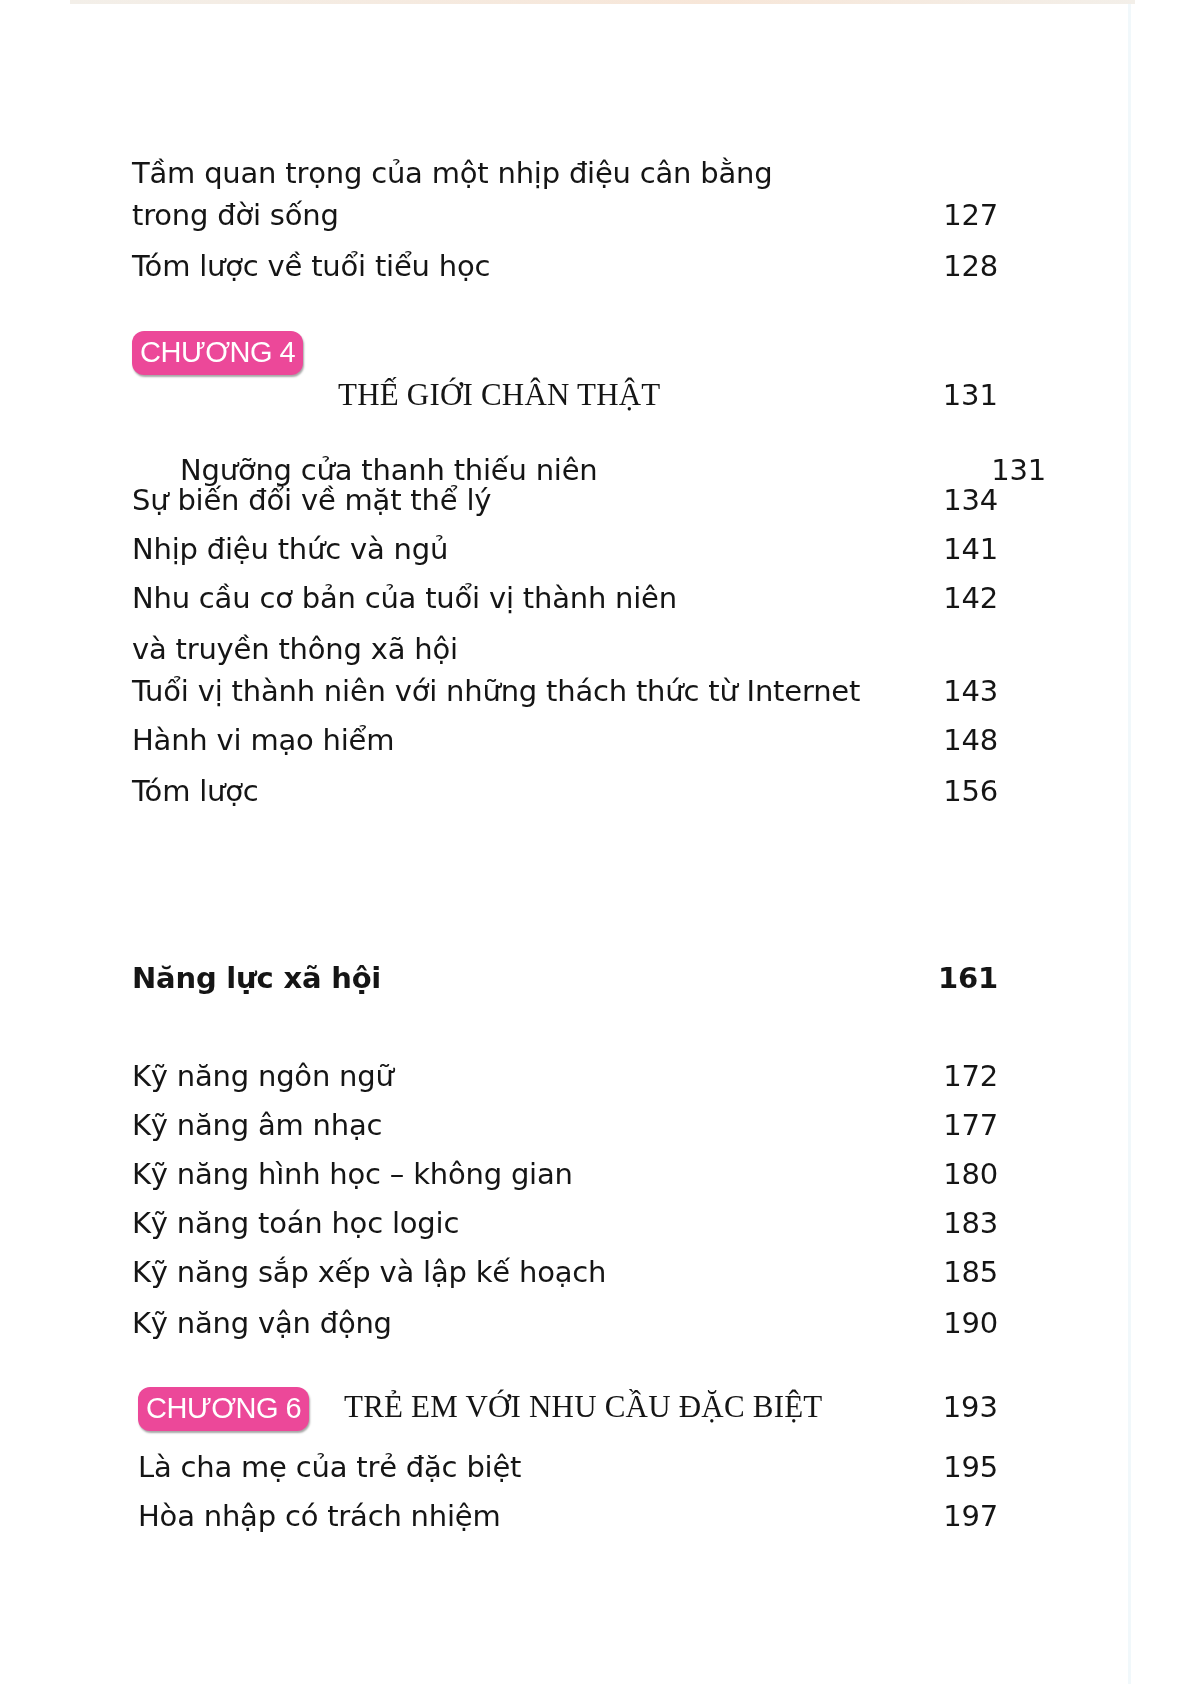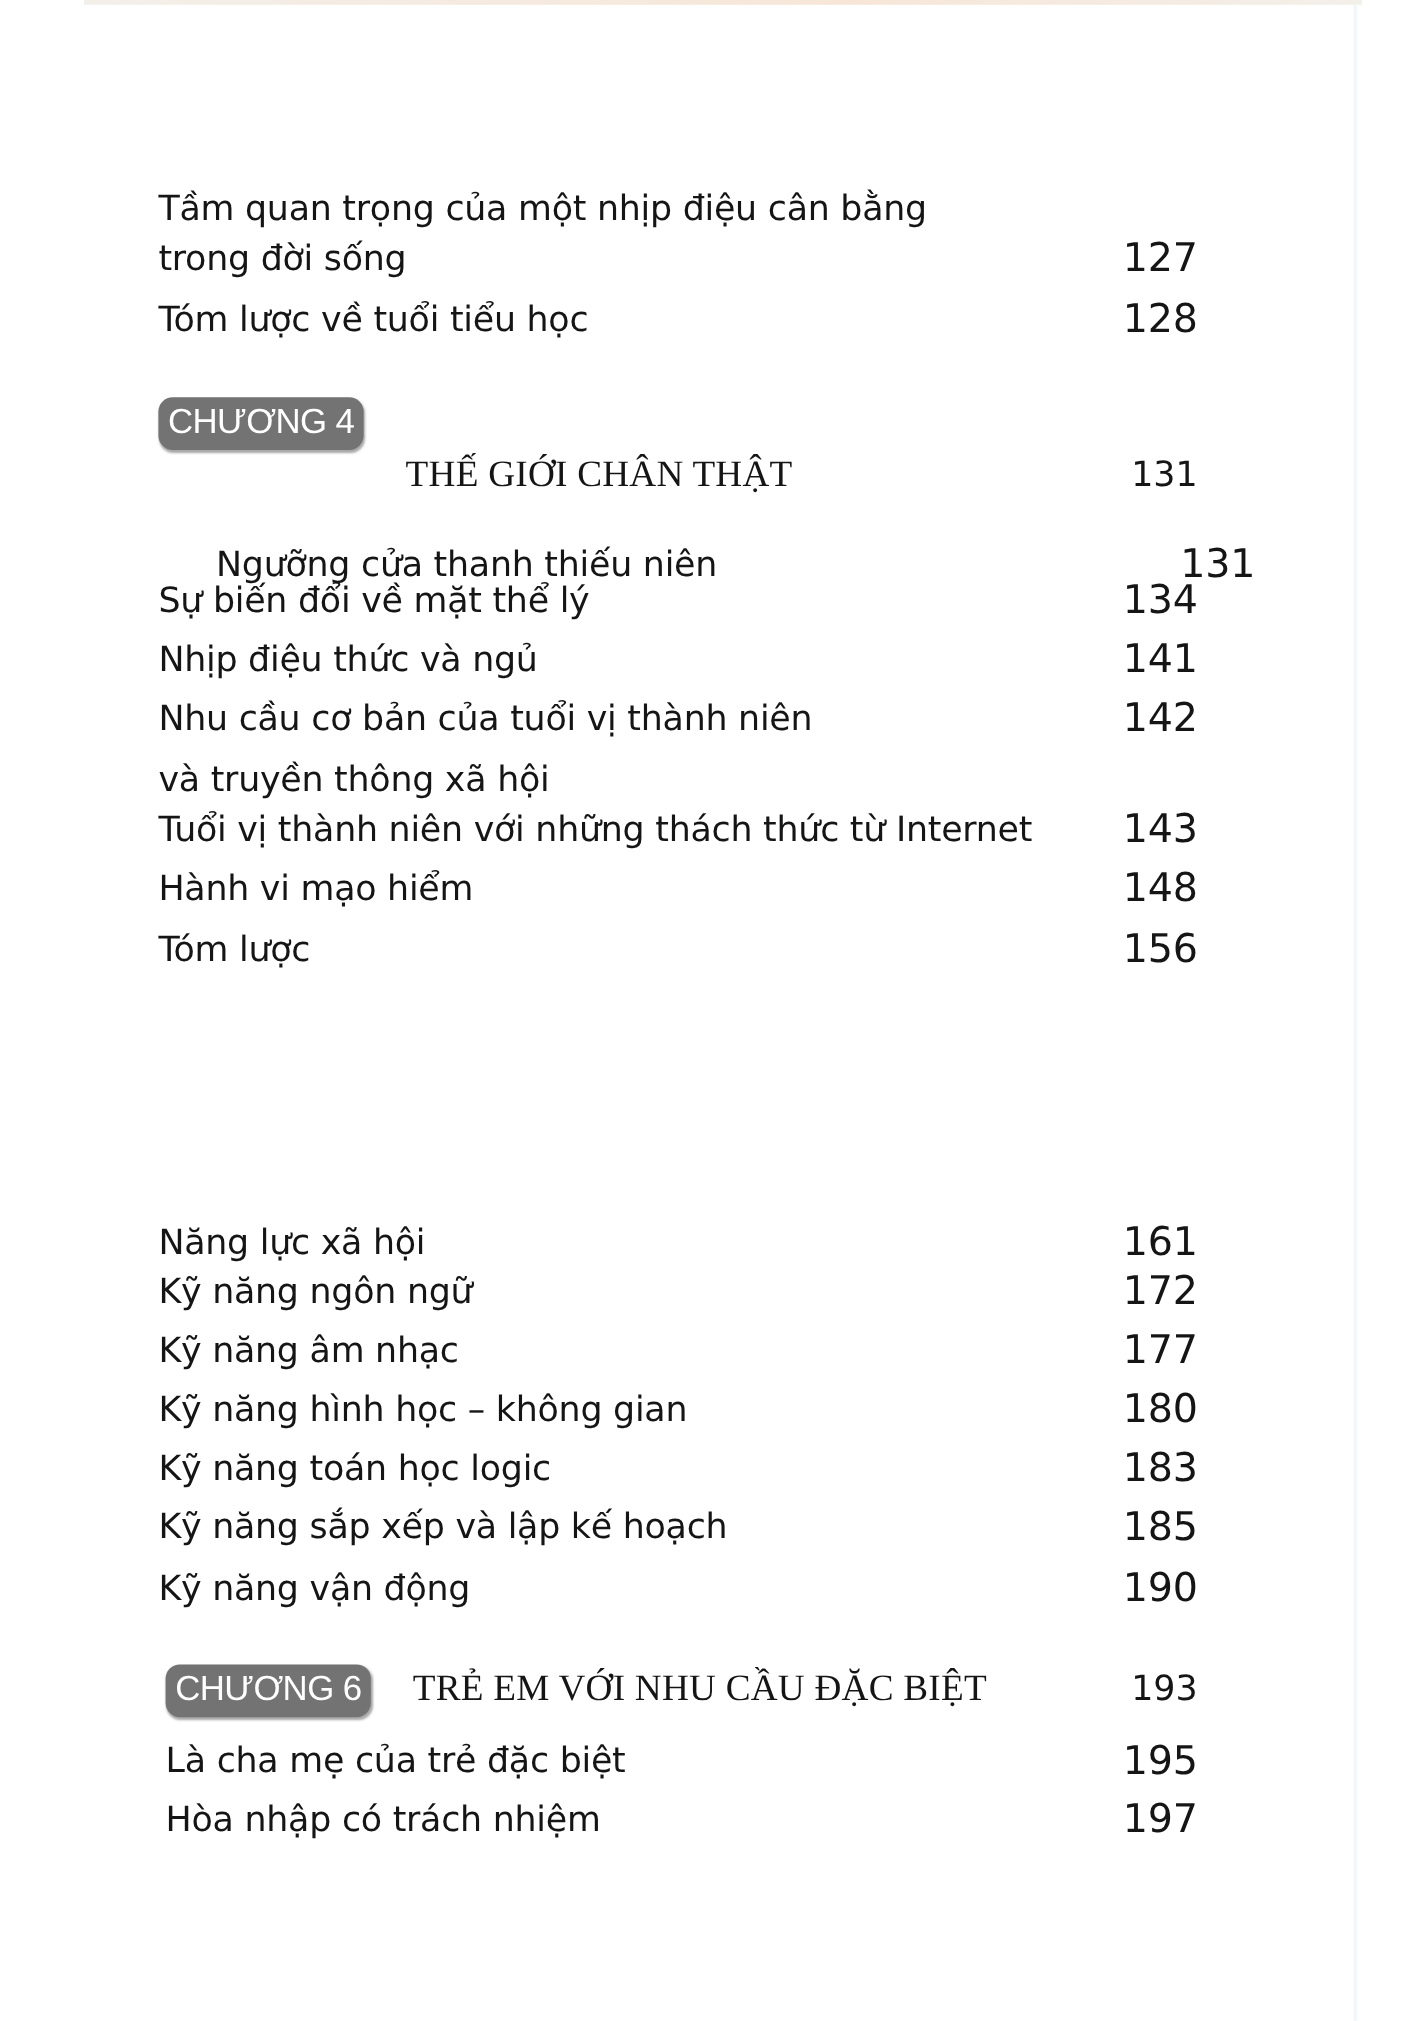--- a/index.html
+++ b/index.html
@@ -19,29 +19,29 @@
     background: #f1f8fb;
   }
   .toc { position: absolute; left: 0; top: 0; width: 944px; height: 1684px; }
   .entry {
     position: absolute; left: 132px; width: 866px;
     font-size: 29px; line-height: 42px; letter-spacing: -0.2px;
   }
   .entry .title { display: block; }
   .entry .page {
     position: absolute; right: 0; bottom: 0;
-    font-family: "DejaVu Sans", sans-serif; font-size: 33px;
+    font-family: "DejaVu Sans", sans-serif; font-size: 29px;
   }
   .chapter {
     position: absolute; left: 132px; width: 866px;
     font-family: "Liberation Serif", serif;
   }
   .badge {
     position: absolute; left: 0; top: 0;
-    background: #737373; color: #ffffff;
+    background: #ec4899; color: #ffffff;
     border-radius: 12px;
     font-family: "Liberation Sans", sans-serif;
     font-size: 29px; line-height: 42px; height: 44px;
     padding: 0 8px; letter-spacing: -0.5px;
     box-shadow: 1px 2px 2px rgba(0,0,0,0.35);
   }
   .chapter .heading {
     position: absolute; left: 206px;
     font-family: "Liberation Serif", serif;
     font-size: 31px; line-height: 44px; letter-spacing: 0.2px;
@@ -100,21 +100,21 @@
   <div class="entry" style="top:719px;">
     <span class="title">Hành vi mạo hiểm</span>
     <span class="page">148</span>
   </div>
   <div class="entry" style="top:770px;">
     <span class="title">Tóm lược</span>
     <span class="page">156</span>
   </div>
 
 
-  <div class="entry" style="top:1014px;">
+  <div class="entry" style="top:957px;font-weight:bold;">
     <span class="title">Năng lực xã hội</span>
     <span class="page">161</span>
   </div>
   <div class="entry" style="top:1055px;">
     <span class="title">Kỹ năng ngôn ngữ</span>
     <span class="page">172</span>
   </div>
   <div class="entry" style="top:1104px;">
     <span class="title">Kỹ năng âm nhạc</span>
     <span class="page">177</span>

